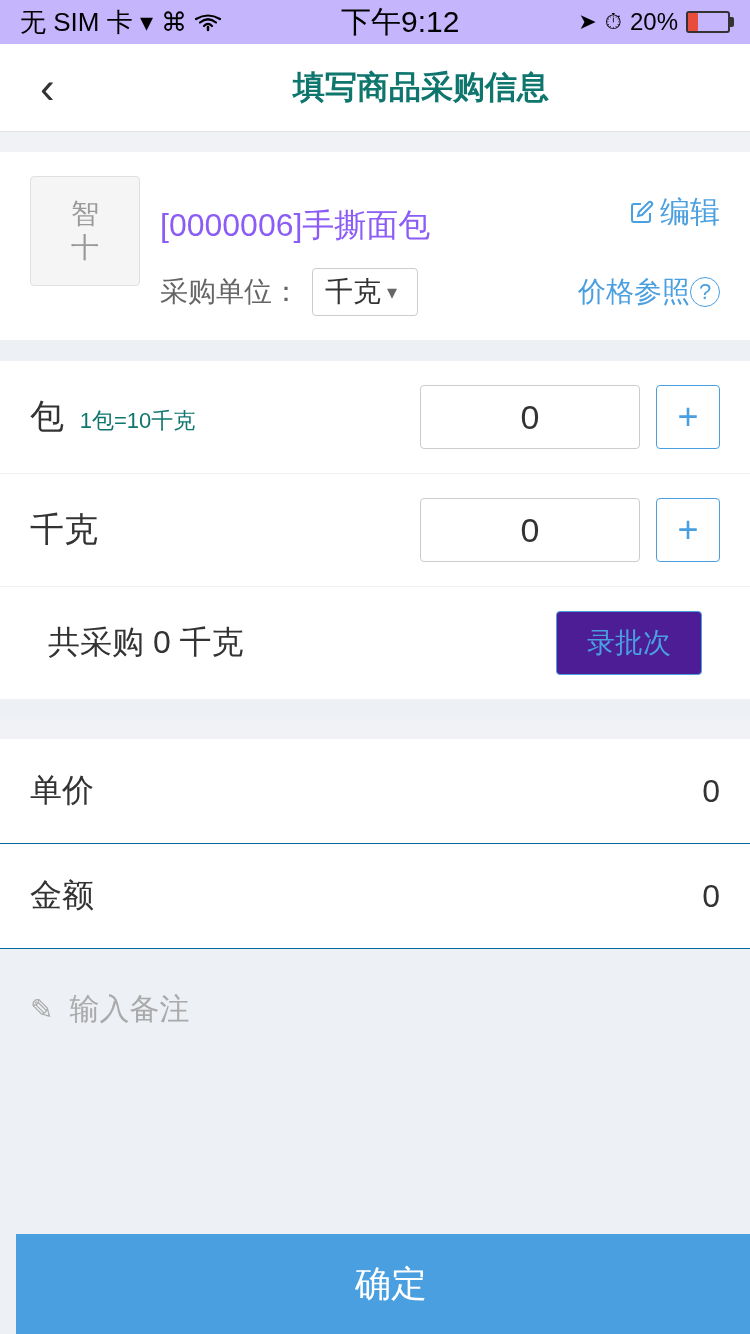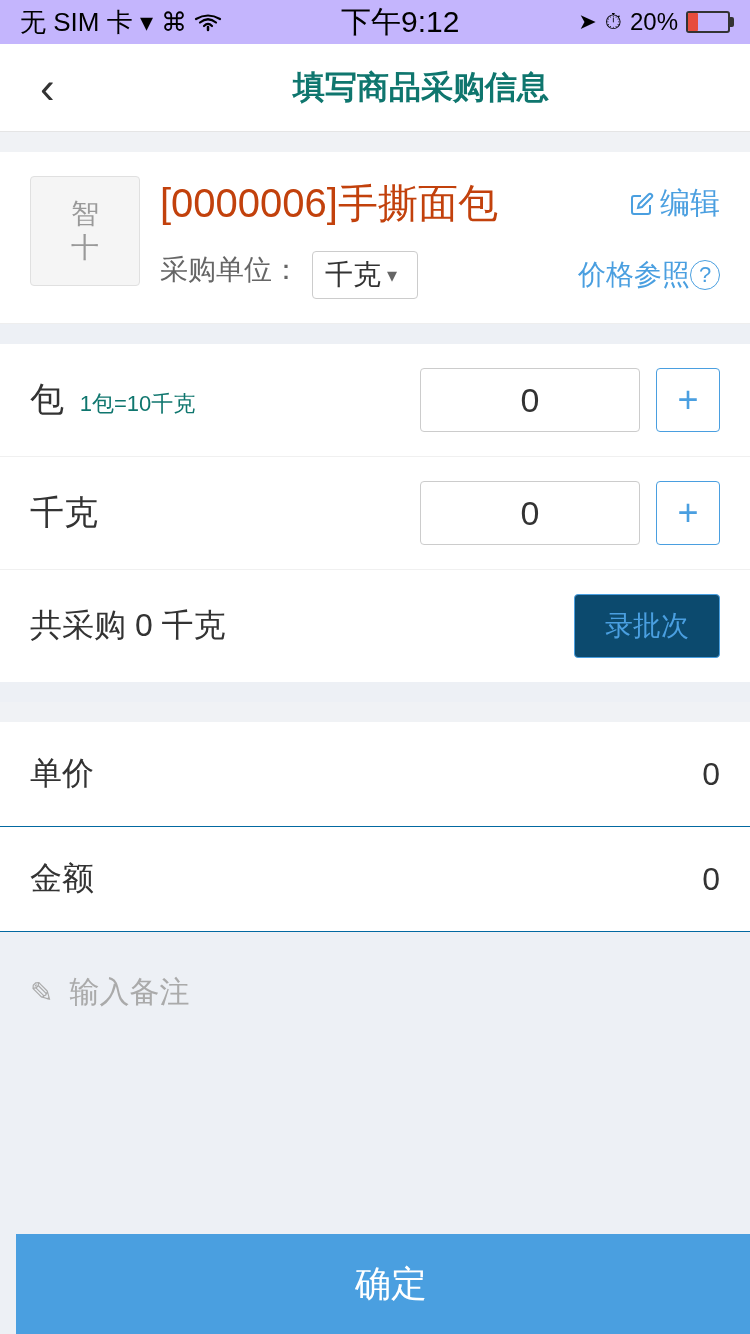--- a/index.html
+++ b/index.html
@@ -109,23 +109,24 @@
     .product-info {
       flex: 1;
     }
     .product-name-row {
       display: flex;
       align-items: center;
       justify-content: space-between;
       margin-bottom: 20px;
     }
     .product-name {
-      font-size: 40px;
-      color: #c2410c;
+      font-size: 32px;
+      color: #8b5cf6;
       font-weight: 500;
+      margin-top: 28px;
     }
     .edit-link {
       color: #4a9fe0;
       font-size: 30px;
       display: flex;
       align-items: center;
       gap: 6px;
     }
     .product-unit-row {
       display: flex;
@@ -217,34 +218,34 @@
       font-size: 36px;
       color: #4a9fe0;
       cursor: pointer;
     }
 
     
     .total-row {
       display: flex;
       align-items: center;
       justify-content: space-between;
-      padding: 24px 30px;
+      padding: 24px 48px;
       background: #fff;
     }
     .total-text {
       font-size: 32px;
       color: #333;
     }
     .batch-btn {
       border: 1px solid #4a9fe0;
       border-radius: 4px;
       padding: 12px 30px;
       font-size: 28px;
       color: #4a9fe0;
-      background: #0c4a6e;
+      background: #4c1d95;
       cursor: pointer;
     }
 
     
     .price-section {
       background: #fff;
       margin-top: 20px;
     }
     .price-row {
       display: flex;
@@ -348,21 +349,21 @@
       </span>
       <span class="edit-link">
         <svg width="24" height="24" viewBox="0 0 24 24" fill="none" stroke="#4a9fe0" stroke-width="2" style="vertical-align:middle;">
           <path d="M11 4H4a2 2 0 0 0-2 2v14a2 2 0 0 0 2 2h14a2 2 0 0 0 2-2v-7"></path>
           <path d="M18.5 2.5a2.121 2.121 0 0 1 3 3L12 15l-4 1 1-4 9.5-9.5z"></path>
         </svg>
         <span>编辑</span>
       </span>
     </div>
     <div class="product-unit-row">
-      <div style="display:flex;">
+      <div style="display:flex;align-items:center;">
         <span class="unit-label">采购单位：</span>
         <div class="unit-select">
           <span>千克</span>
           <span style="font-size:20px;color:#666;">▾</span>
         </div>
       </div>
       <div class="price-ref">
         <span>价格参照</span>
         <span style="width:30px;height:30px;border:1.5px solid #4a9fe0;border-radius:50%;display:inline-flex;align-items:center;justify-content:center;font-size:22px;">?</span>
       </div>

